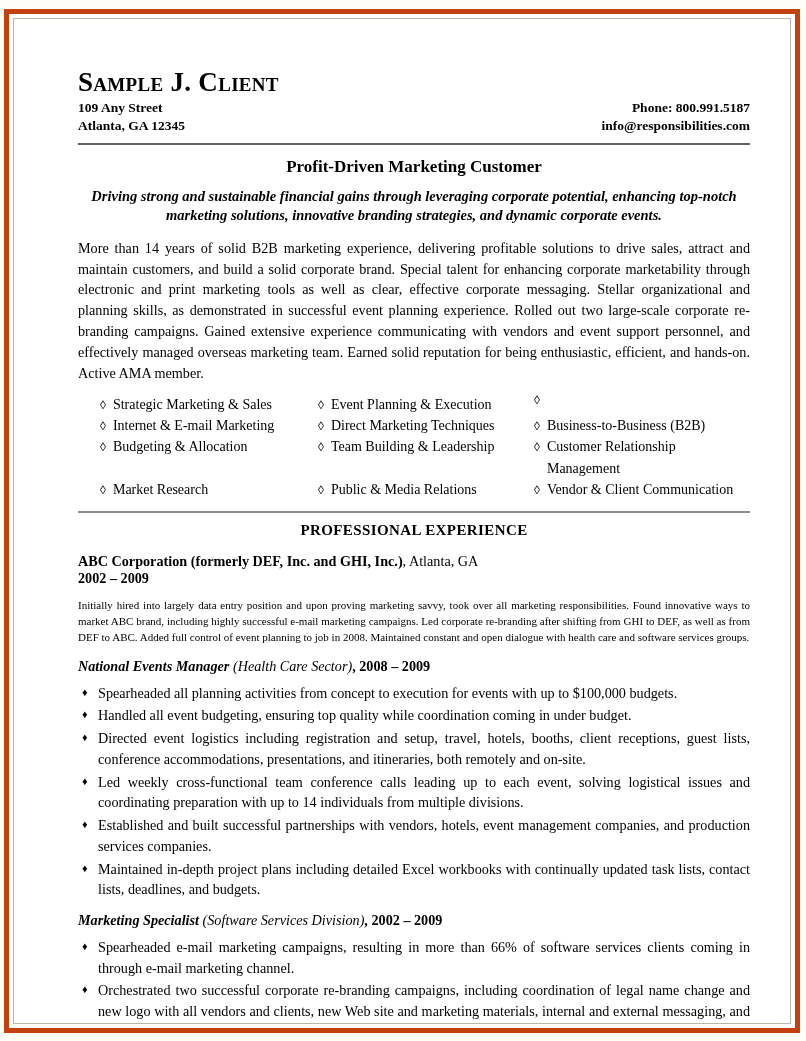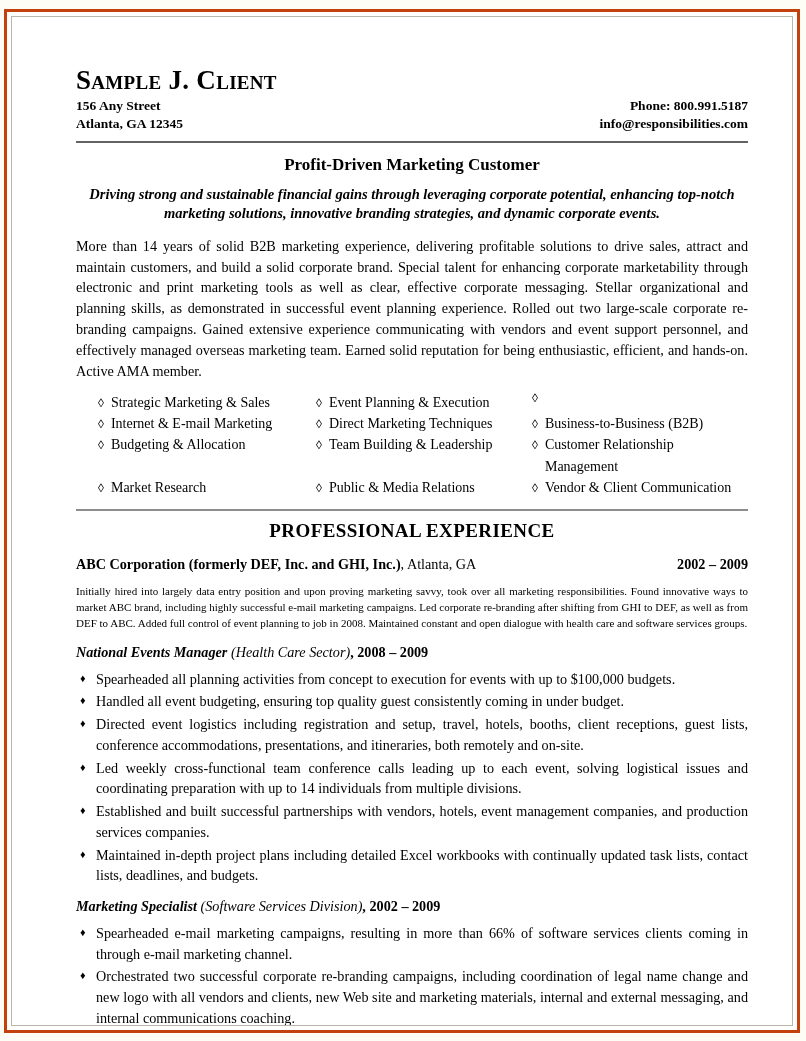--- a/index.html
+++ b/index.html
@@ -14,21 +14,21 @@
     color: #000;
     overflow: hidden;
   }
 
   .page-frame {
     position: absolute;
     left: 4px;
     top: 9px;
     width: 796px;
     height: 1024px;
-    border: 3px solid #c2410c;
+    border: 5px solid #c2410c;
     background: #ffffff;
     box-sizing: border-box;
   }
 
   .page-inner {
     position: absolute;
     left: 4px;
     top: 4px;
     right: 4px;
     bottom: 4px;
@@ -120,33 +120,34 @@
   }
 
   
   .sec-rule {
     height: 0;
     border-top: 2px solid #8d8d8d;
     margin: 11px 0 0 0;
   }
   .sec-head {
     text-align: center;
-    font-size: 19px;
+    font-size: 15px;
     font-weight: bold;
     letter-spacing: 0.4px;
     margin: 9px 0 14px 0;
   }
 
   
   .job-row {
     display: flex;
     justify-content: space-between;
     align-items: baseline;
     font-size: 14.2px;
     margin: 0 0 10px 0;
+    flex-direction: column;
   }
   .job-emp { font-weight: bold; }
   .job-emp .loc { font-weight: normal; }
   .job-dates { font-weight: bold; white-space: nowrap; }
 
   .job-desc {
     text-align: justify;
     font-size: 11px;
     line-height: 1.47;
     margin: 0 0 12px 0;
@@ -185,21 +186,21 @@
 <body>
 
 <div class="page-frame">
 <div class="page-inner">
   <div class="content">
 
     <div class="hdr">
       <div class="name">Sample J. Client</div>
       <div class="addr-row">
         <div class="addr-left">
-          <div>156 Any Street</div>
+          <div>109 Any Street</div>
           <div>Atlanta, GA 12345</div>
         </div>
         <div class="addr-right">
           <div>Phone: 800.991.5187</div>
           <div>info@responsibilities.com</div>
         </div>
       </div>
       <div class="rule"></div>
     </div>
 
@@ -268,21 +269,21 @@
       <div class="job-emp"><span>ABC Corporation (formerly DEF, Inc. and GHI, Inc.)</span><span class="loc">, Atlanta, GA</span></div>
       <div class="job-dates">2002 – 2009</div>
     </div>
 
     <div class="job-desc">Initially hired into largely data entry position and upon proving marketing savvy, took over all marketing responsibilities. Found innovative ways to market ABC brand, including highly successful e-mail marketing campaigns. Led corporate re-branding after shifting from GHI to DEF, as well as from DEF to ABC. Added full control of event planning to job in 2008. Maintained constant and open dialogue with health care and software services groups.</div>
 
     <div class="role"><span class="rtitle">National Events Manager</span><span class="rdiv"> (Health Care Sector)</span><span class="rdates">, 2008 – 2009</span></div>
 
     <ul class="bullets">
       <li><span class="bdot">♦</span><span>Spearheaded all planning activities from concept to execution for events with up to $100,000 budgets.</span></li>
-      <li><span class="bdot">♦</span><span>Handled all event budgeting, ensuring top quality guest consistently coming in under budget.</span></li>
+      <li><span class="bdot">♦</span><span>Handled all event budgeting, ensuring top quality while coordination coming in under budget.</span></li>
       <li><span class="bdot">♦</span><span>Directed event logistics including registration and setup, travel, hotels, booths, client receptions, guest lists, conference accommodations, presentations, and itineraries, both remotely and on-site.</span></li>
       <li><span class="bdot">♦</span><span>Led weekly cross-functional team conference calls leading up to each event, solving logistical issues and coordinating preparation with up to 14 individuals from multiple divisions.</span></li>
       <li><span class="bdot">♦</span><span>Established and built successful partnerships with vendors, hotels, event management companies, and production services companies.</span></li>
       <li><span class="bdot">♦</span><span>Maintained in-depth project plans including detailed Excel workbooks with continually updated task lists, contact lists, deadlines, and budgets.</span></li>
     </ul>
 
     <div class="role"><span class="rtitle">Marketing Specialist</span><span class="rdiv"> (Software Services Division)</span><span class="rdates">, 2002 – 2009</span></div>
 
     <ul class="bullets">
       <li><span class="bdot">♦</span><span>Spearheaded e-mail marketing campaigns, resulting in more than 66% of software services clients coming in through e-mail marketing channel.</span></li>

